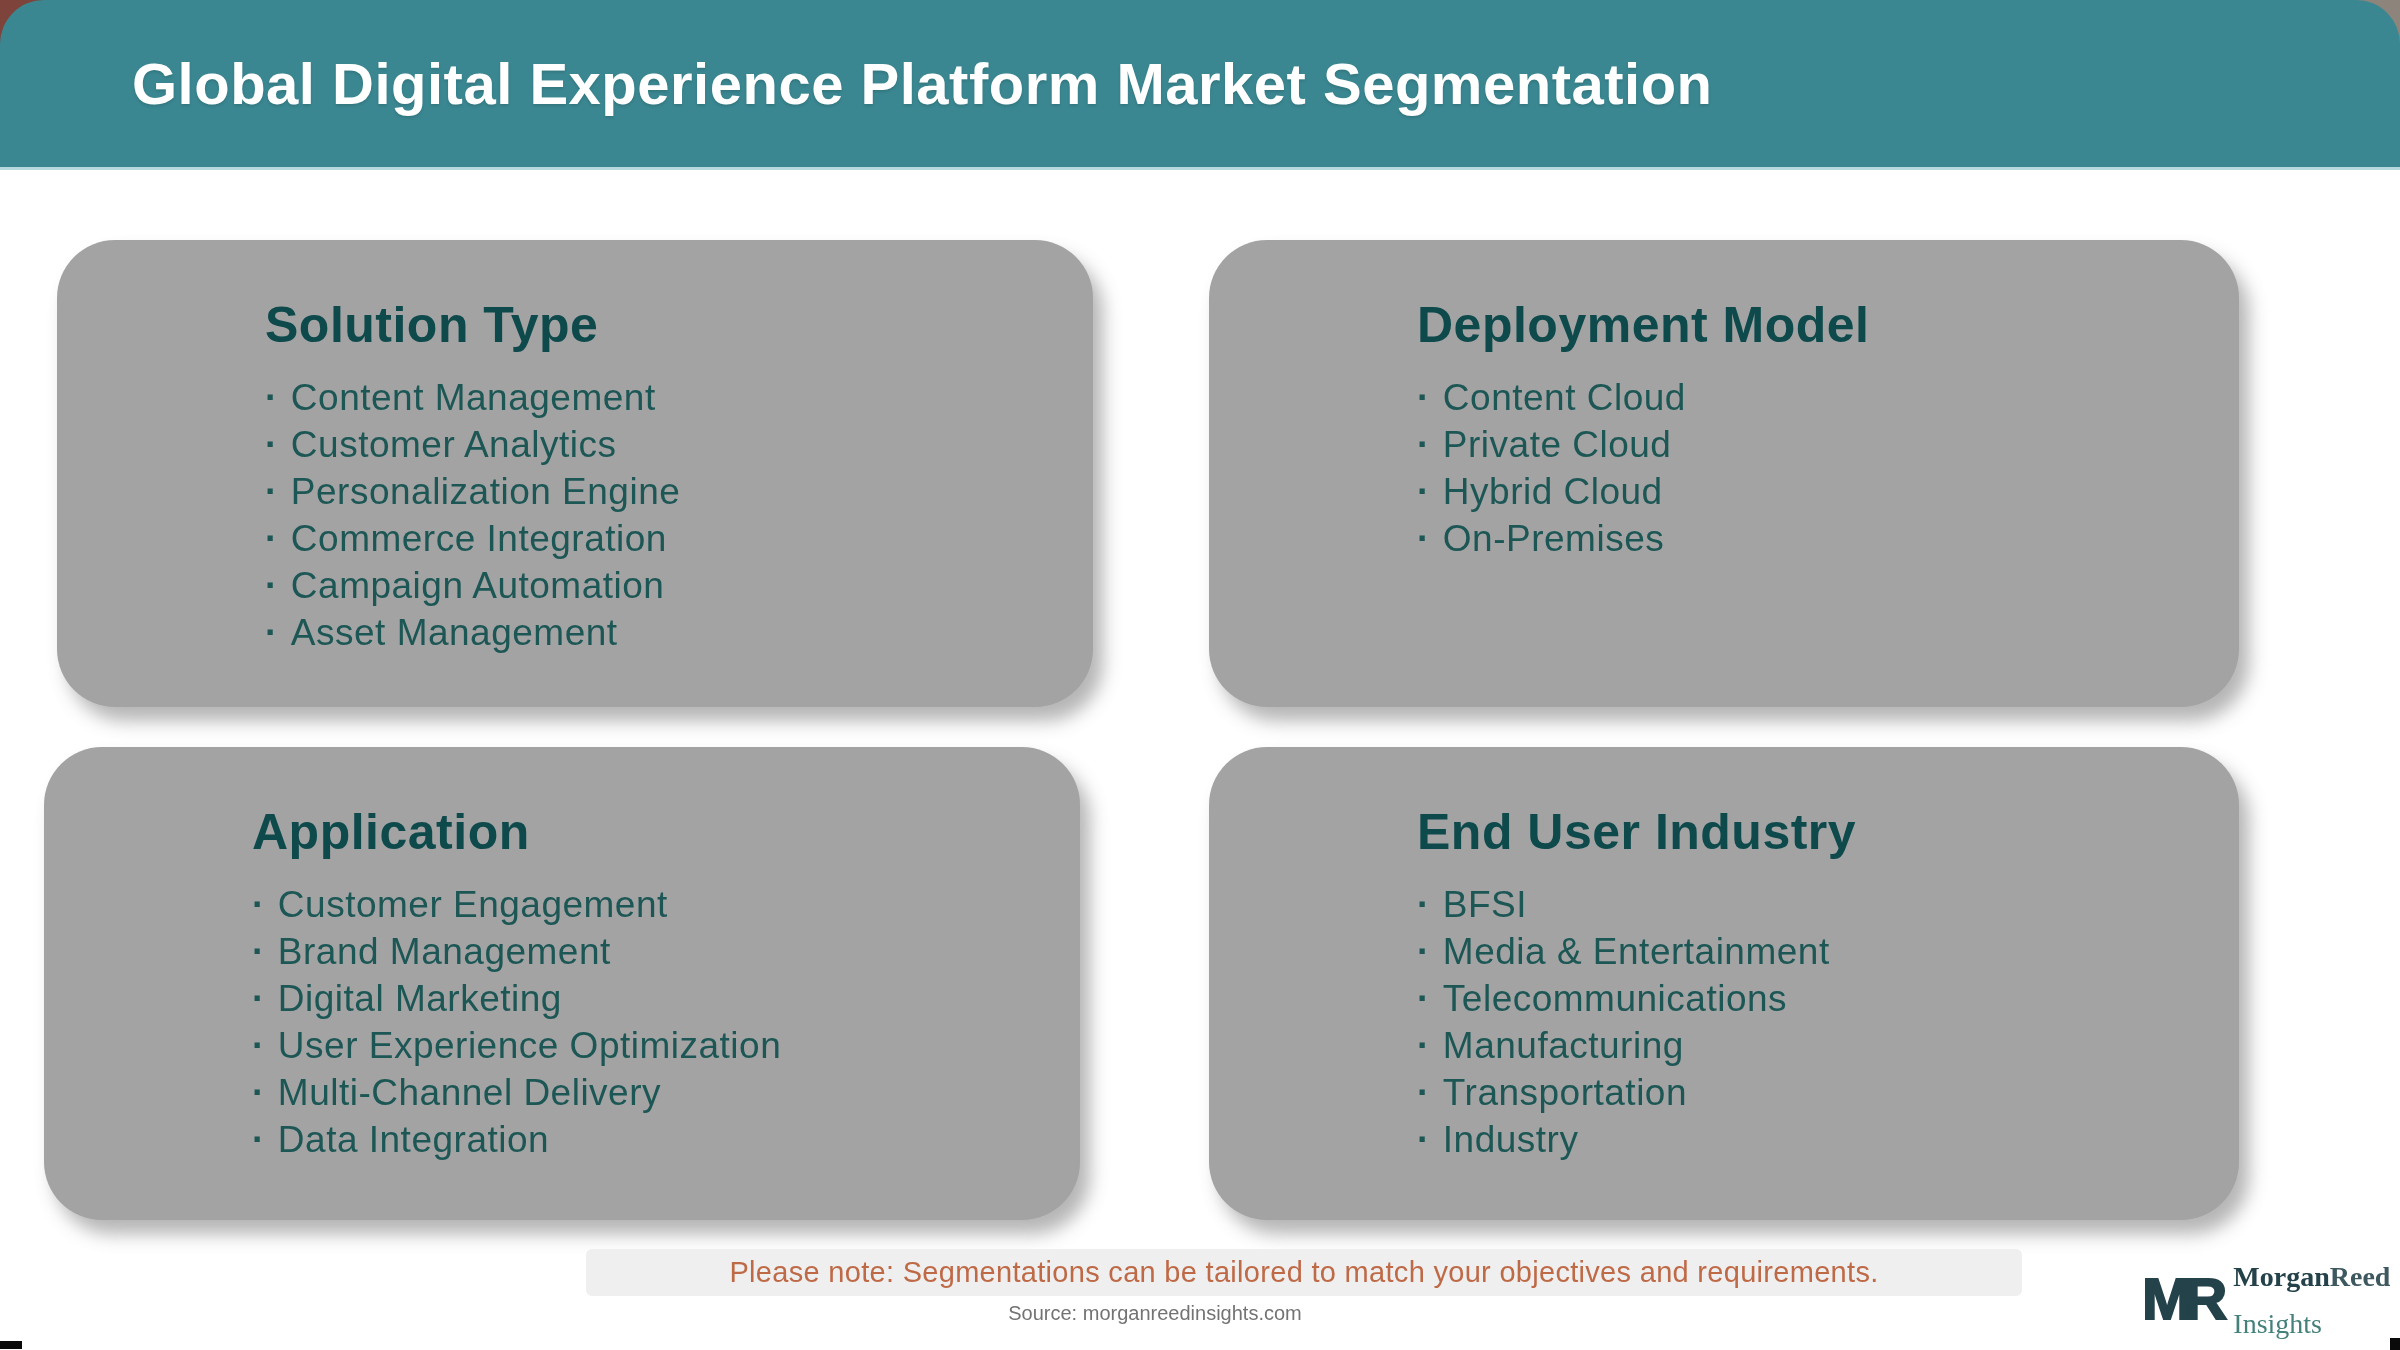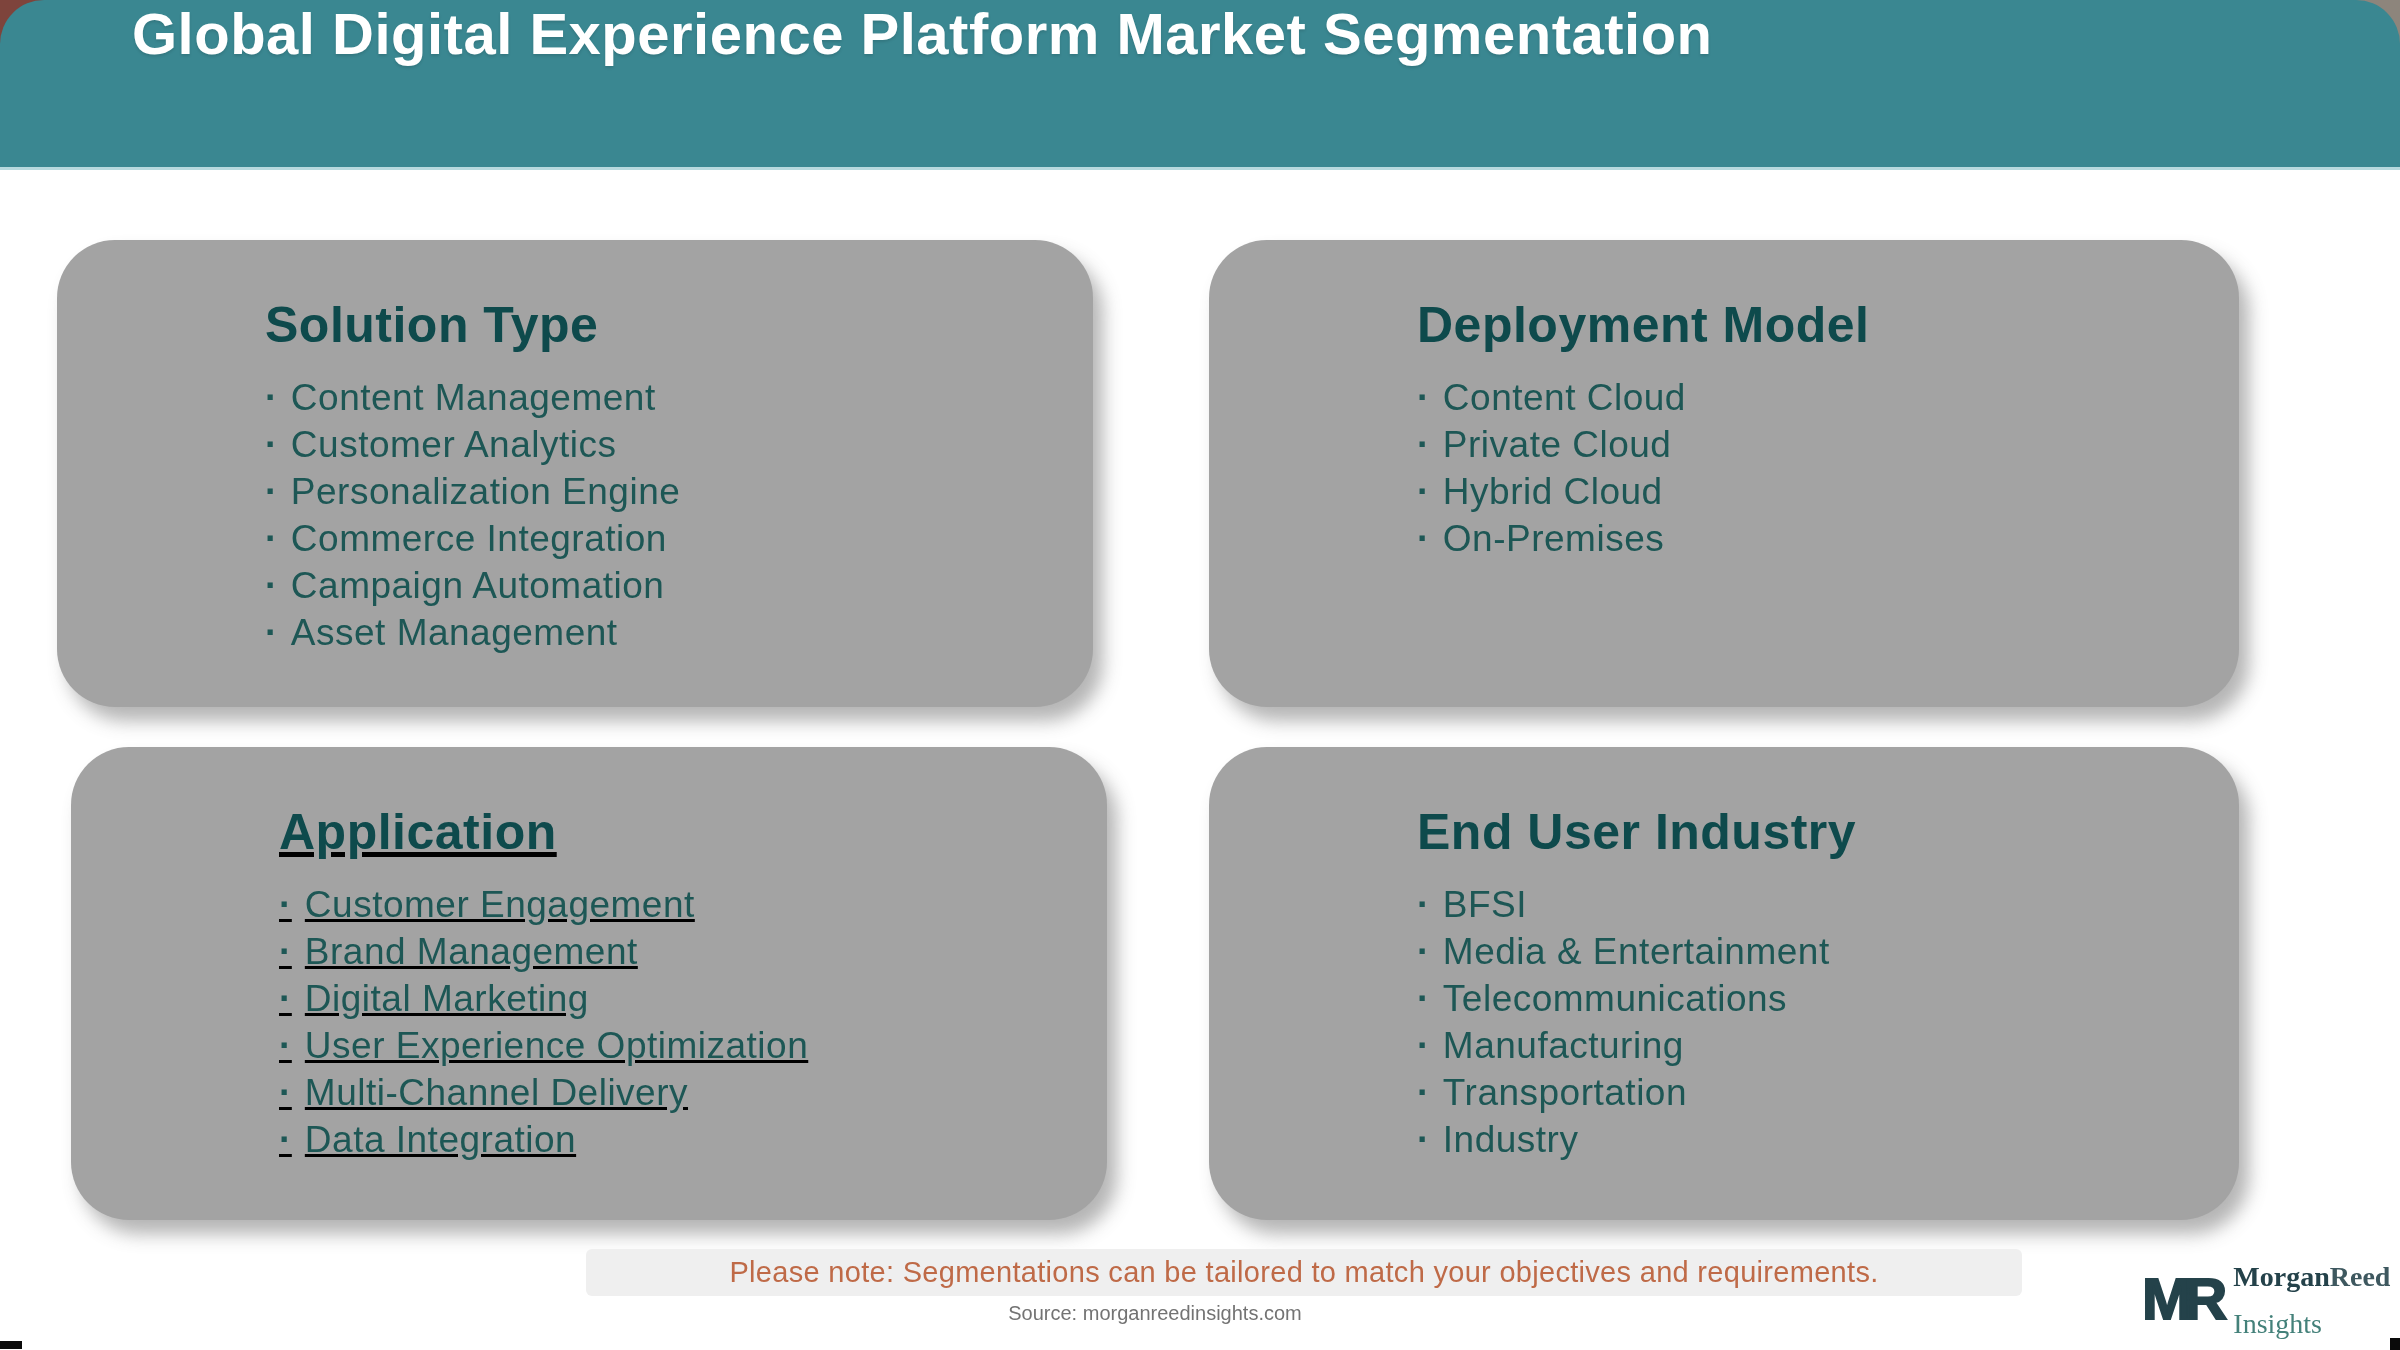--- a/index.html
+++ b/index.html
@@ -13,21 +13,21 @@
   
   .corner-tl{position:absolute;left:0;top:0;width:54px;height:54px;background:#7e443c;}
   .corner-tr{position:absolute;right:0;top:0;width:60px;height:60px;background:#8d857c;}
 
   .header{
     position:absolute;left:0;top:0;width:2400px;height:170px;
     background:#3A8791;
     border-radius:44px 44px 0 0;
     border-bottom:3px solid #b7d9de;
     box-sizing:border-box;
-    display:flex;
+    display:flex;align-items:center;
     padding-left:132px;
     z-index:2;
   }
   .header h1{
     margin:0;
     color:#ffffff;
     font-size:58px;
     font-weight:700;
     letter-spacing:0.5px;
     text-shadow:0 2px 3px rgba(0,0,0,0.12);
@@ -36,21 +36,21 @@
   .card{
     position:absolute;
     background:#a3a3a3;
     border-radius:58px;
     box-shadow:10px 14px 18px rgba(90,90,90,0.45);
     box-sizing:border-box;
     padding:56px 40px 0 208px;
   }
   #card-solution   {left:57px;  top:240px; width:1036px; height:467px;}
   #card-deployment {left:1209px;top:240px; width:1030px; height:467px;}
-  #card-application{left:71px;  top:747px; width:1036px; height:473px;text-decoration:underline;}
+  #card-application{left:44px;  top:747px; width:1036px; height:473px;}
   #card-enduser    {left:1209px;top:747px; width:1030px; height:473px;}
 
   .card h2{
     margin:0 0 20px 0;
     font-size:50px;
     font-weight:700;
     color:#0E4A4C;
     letter-spacing:0.5px;
   }
   .card ul{

